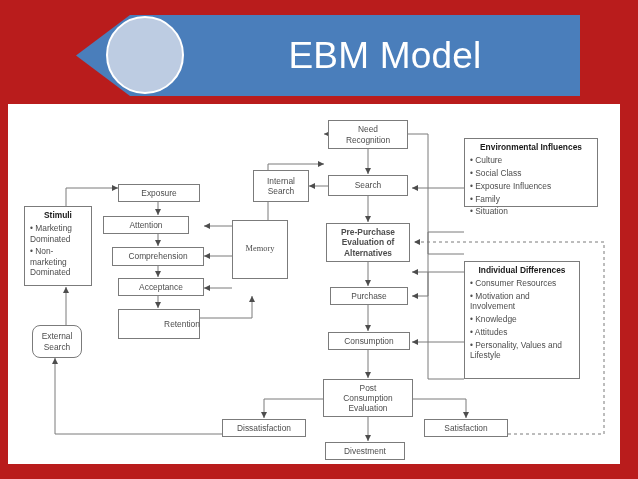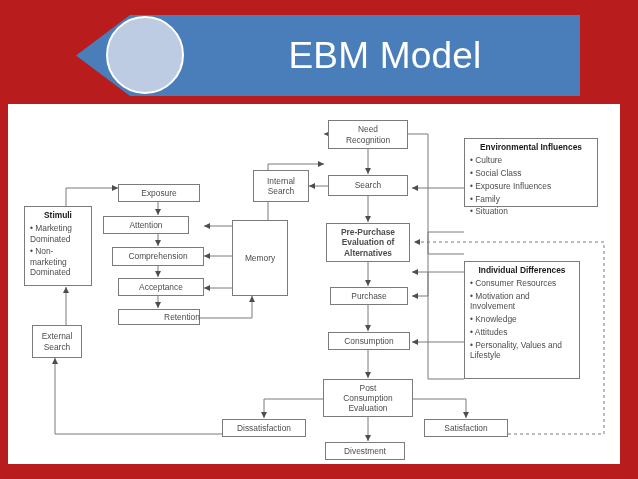--- a/index.html
+++ b/index.html
@@ -115,44 +115,44 @@
         <path d="M500,330 L596,330 L596,138 L406,138" marker-end="url(#ahd)"></path>
       </g>
     </svg>
 
     <div class="bx lst" style="left:16px;top:102px;width:68px;height:80px;">
       <span class="hd">Stimuli</span>
       <span class="li">• Marketing Dominated</span>
       <span class="li">• Non-marketing Dominated</span>
     </div>
 
-    <div class="bx" style="left:24px;top:221px;width:50px;height:33px;">
+    <div class="bx" style="left:24px;top:221px;width:50px;height:33px;border-radius:8px;">
       <span>
         <span>External</span><br>
         <span>Search</span>
       </span>
     </div>
 
     <div class="bx" style="left:110px;top:80px;width:82px;height:18px;">
       <span class="ttl">Exposure</span>
     </div>
     <div class="bx" style="left:95px;top:112px;width:86px;height:18px;">
       <span class="ttl">Attention</span>
     </div>
     <div class="bx" style="left:104px;top:143px;width:92px;height:19px;">
       <span class="ttl">Comprehension</span>
     </div>
     <div class="bx" style="left:110px;top:174px;width:86px;height:18px;">
       <span class="ttl">Acceptance</span>
     </div>
-    <div class="bx" style="left:110px;top:205px;width:82px;height:16px;padding-left:46px;">
+    <div class="bx" style="left:110px;top:205px;width:82px;height:30px;padding-left:46px;">
       <span class="ttl">Retention</span>
     </div>
 
-    <div class="bx" style="left:224px;top:116px;width:56px;height:76px;">
+    <div class="bx" style="left:224px;top:116px;width:56px;height:59px;font-family:Liberation Serif, serif;">
       <span class="ttl">Memory</span>
     </div>
 
     <div class="bx" style="left:245px;top:66px;width:56px;height:32px;">
       <span>
         <span>Internal</span><br>
         <span>Search</span>
       </span>
     </div>
 

